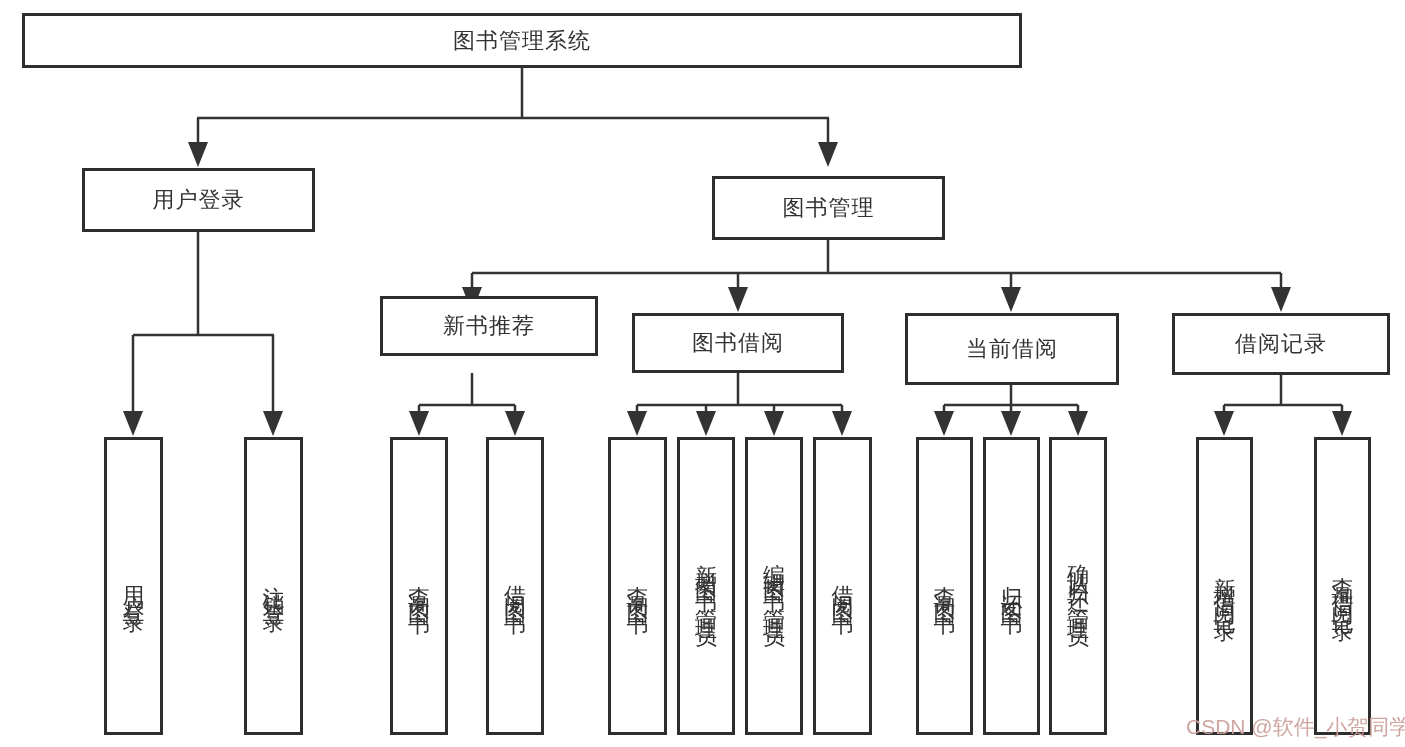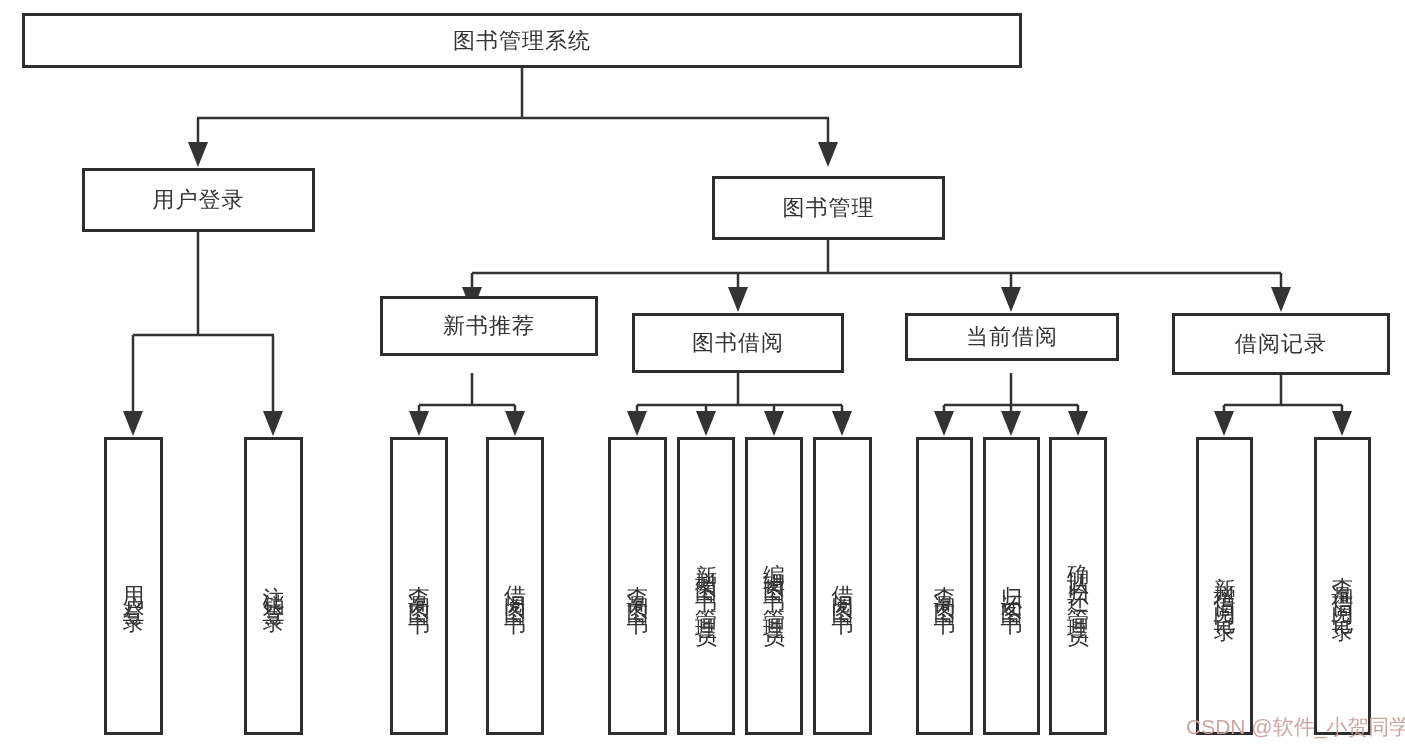--- a/index.html
+++ b/index.html
@@ -148,21 +148,21 @@
   <div class="hbox" style="left:712px; top:168px; width:233px; height:64px;margin-top:8px;">
     <span>图书管理</span>
   </div>
 
   <div class="hbox" style="left:363px; top:296px; width:218px; height:60px;margin-left:17px;">
     <span>新书推荐</span>
   </div>
   <div class="hbox" style="left:632px; top:313px; width:212px; height:60px;">
     <span>图书借阅</span>
   </div>
-  <div class="hbox" style="left:905px; top:313px; width:214px; height:48px;">
+  <div class="hbox" style="left:905px; top:313px; width:214px; height:72px;">
     <span>当前借阅</span>
   </div>
   <div class="hbox" style="left:1172px; top:313px; width:218px; height:62px;">
     <span>借阅记录</span>
   </div>
 
   <div class="vbox" style="left:104px; width:59px;">
     <span>用户登录</span>
   </div>
   <div class="vbox" style="left:244px; width:59px;">

